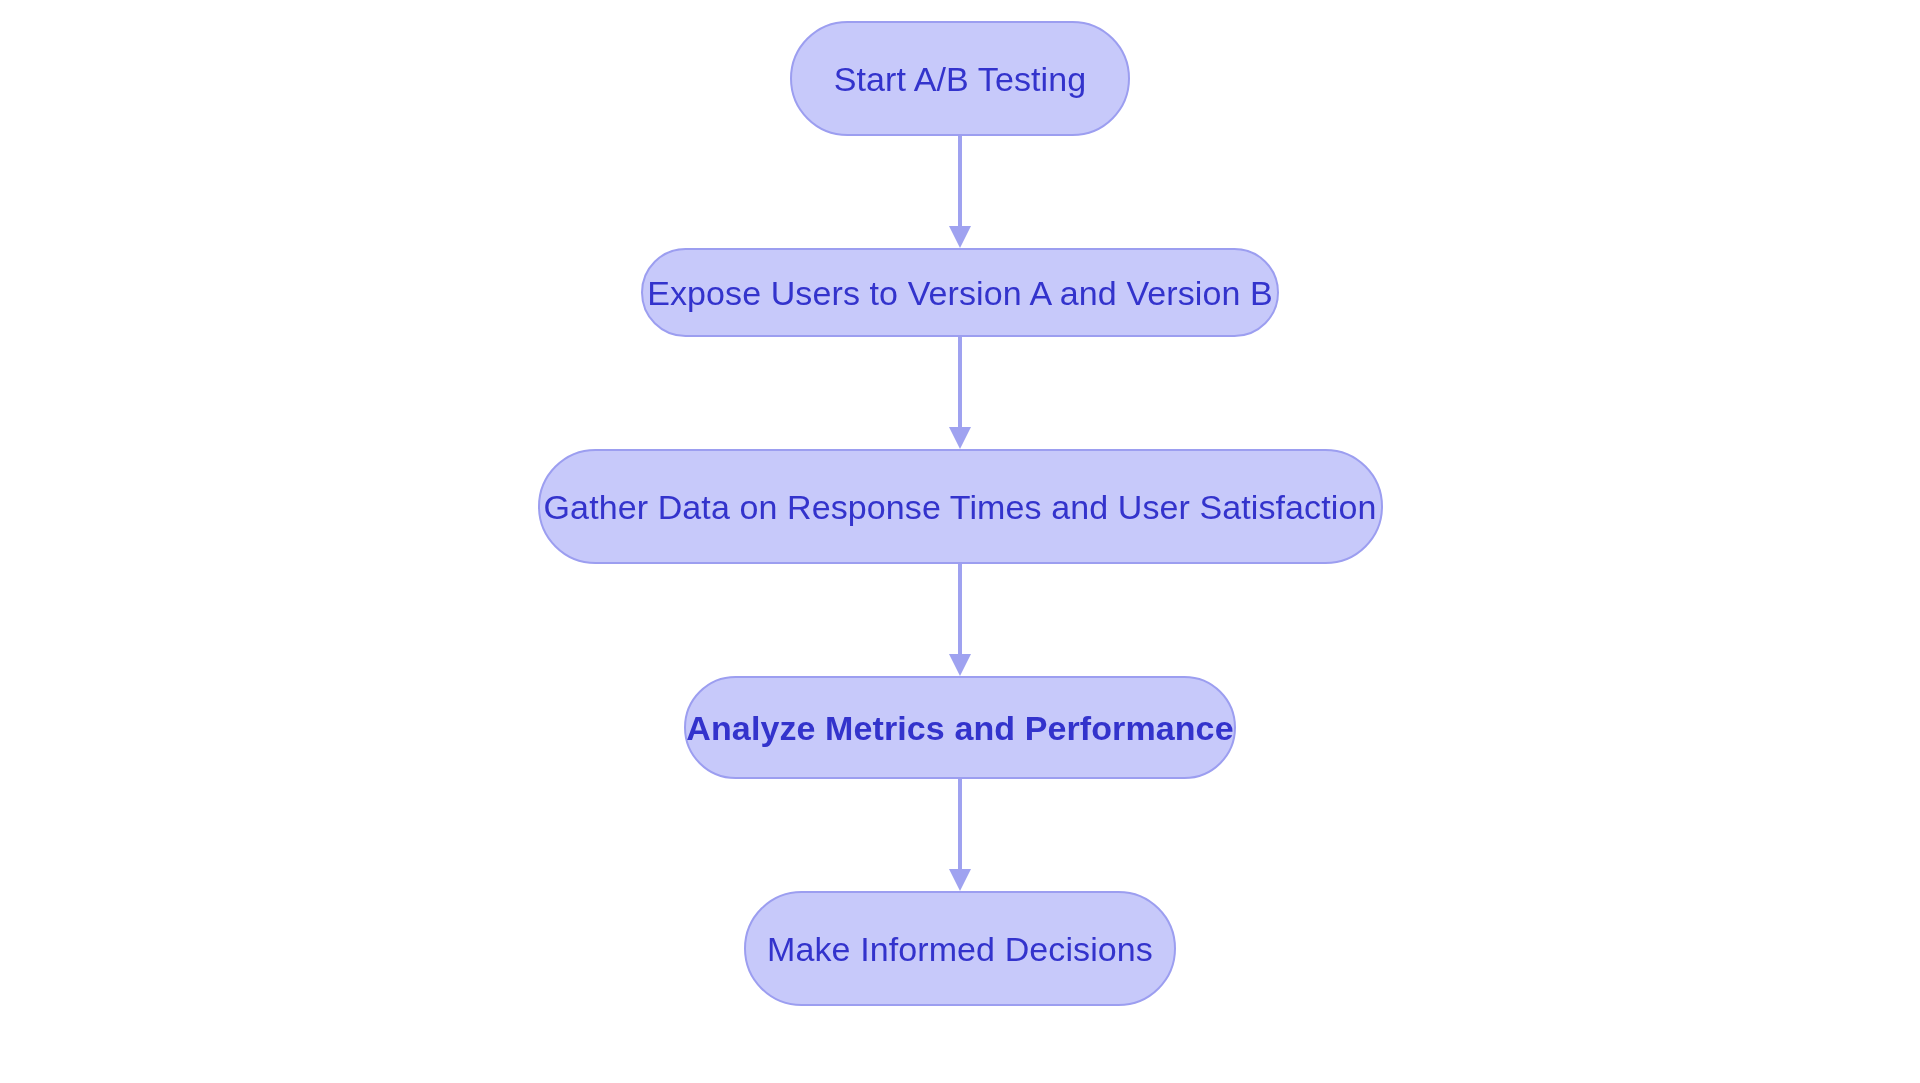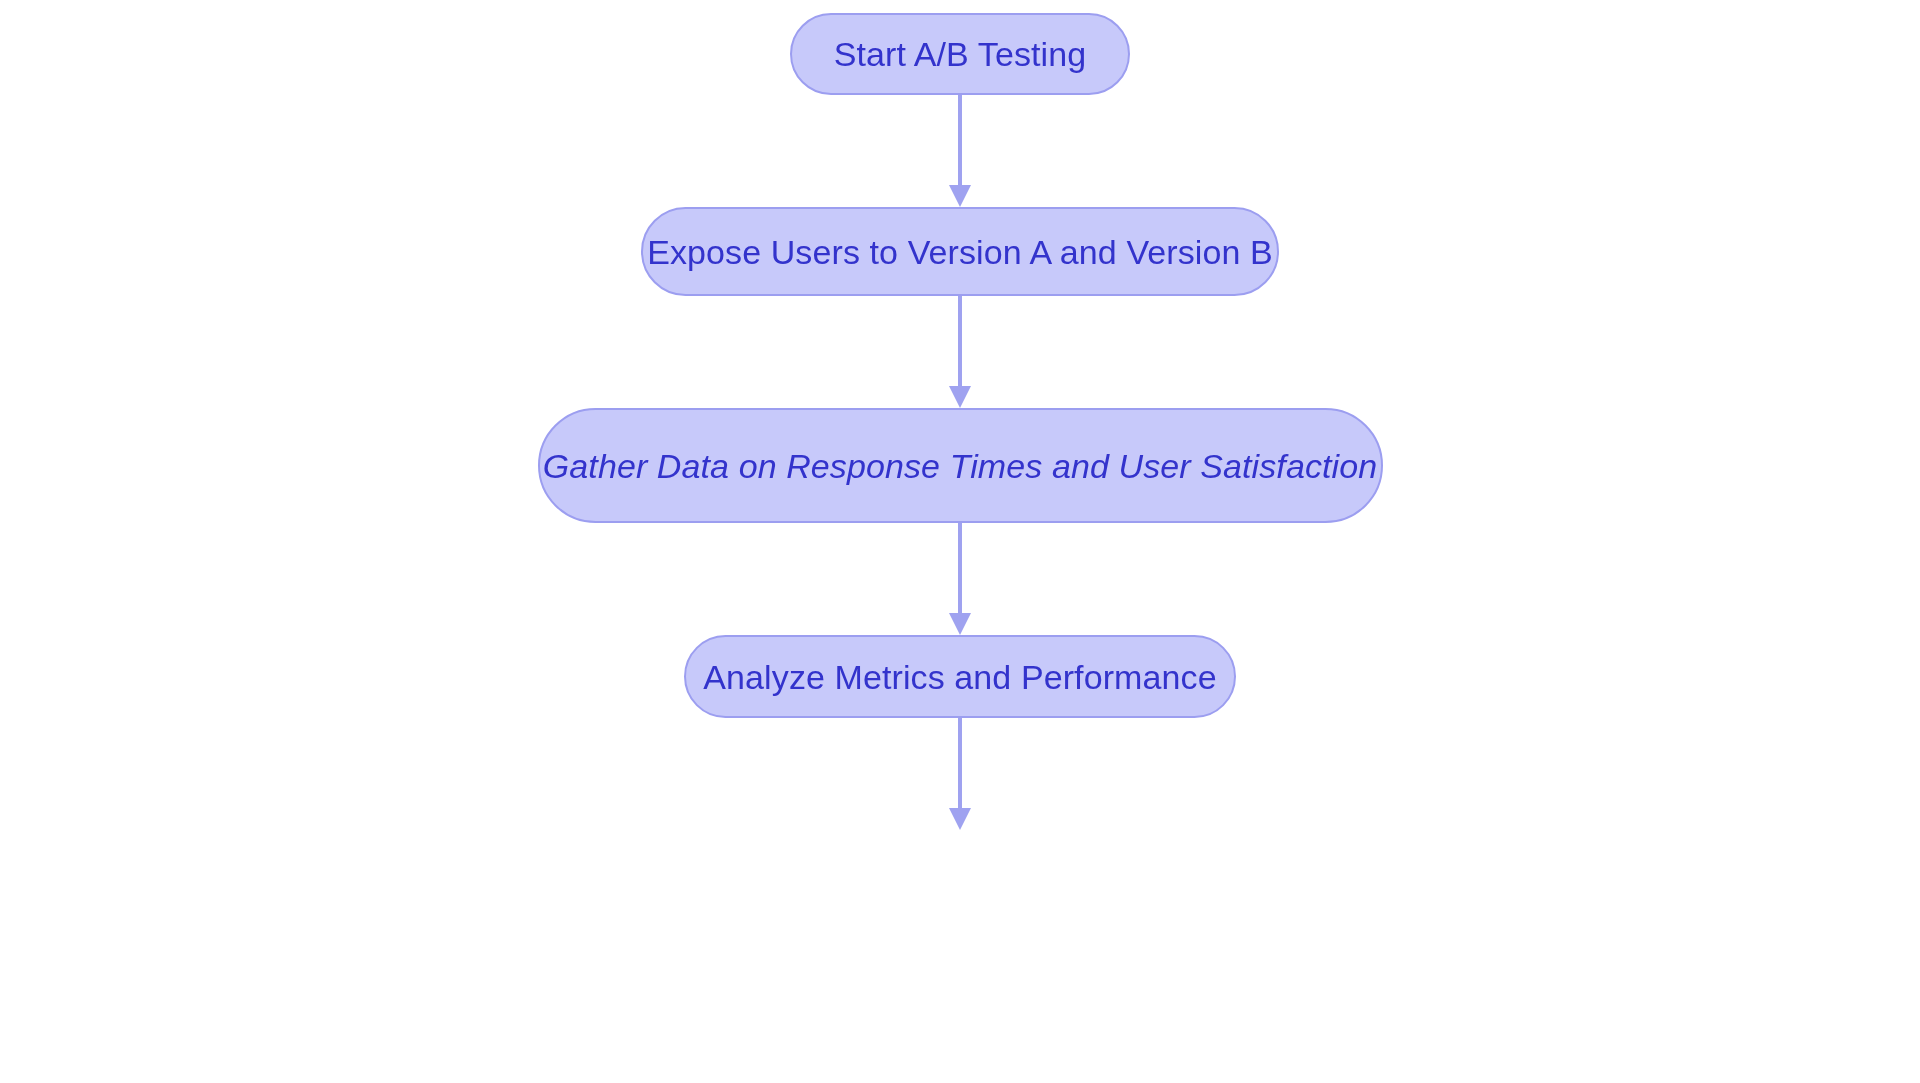--- a/index.html
+++ b/index.html
@@ -54,24 +54,24 @@
   }
   .connector-head {
     width: 0;
     height: 0;
     border-left: 11px solid transparent;
     border-right: 11px solid transparent;
     border-top: 22px solid #9fa2f0;
     flex: 0 0 auto;
   }
   
-  .node-0 { width: 340px; height: 82px; margin-top: 13px; }
+  .node-0 { width: 340px; height: 115px; margin-top: 21px; }
   .node-1 { width: 638px; height: 89px; }
-  .node-2 { width: 845px; height: 115px; font-style: italic; }
-  .node-3 { width: 552px; height: 83px; }
+  .node-2 { width: 845px; height: 115px; }
+  .node-3 { width: 552px; height: 103px; font-weight: bold; }
   .node-4 { width: 432px; height: 115px; }
   .conn-0 { height: 112px; }
   .conn-1 { height: 112px; }
   .conn-2 { height: 112px; }
   .conn-3 { height: 112px; }
 </style>
 </head>
 <body>
 
 <div id="flowchart">
@@ -105,14 +105,17 @@
 
   <div class="node node-3">
     <span class="node-label">Analyze Metrics and Performance</span>
   </div>
 
   <div class="connector conn-3">
     <div class="connector-line"></div>
     <div class="connector-head"></div>
   </div>
 
+  <div class="node node-4">
+    <span class="node-label">Make Informed Decisions</span>
+  </div>
 
 </div>
 
 </body></html>

